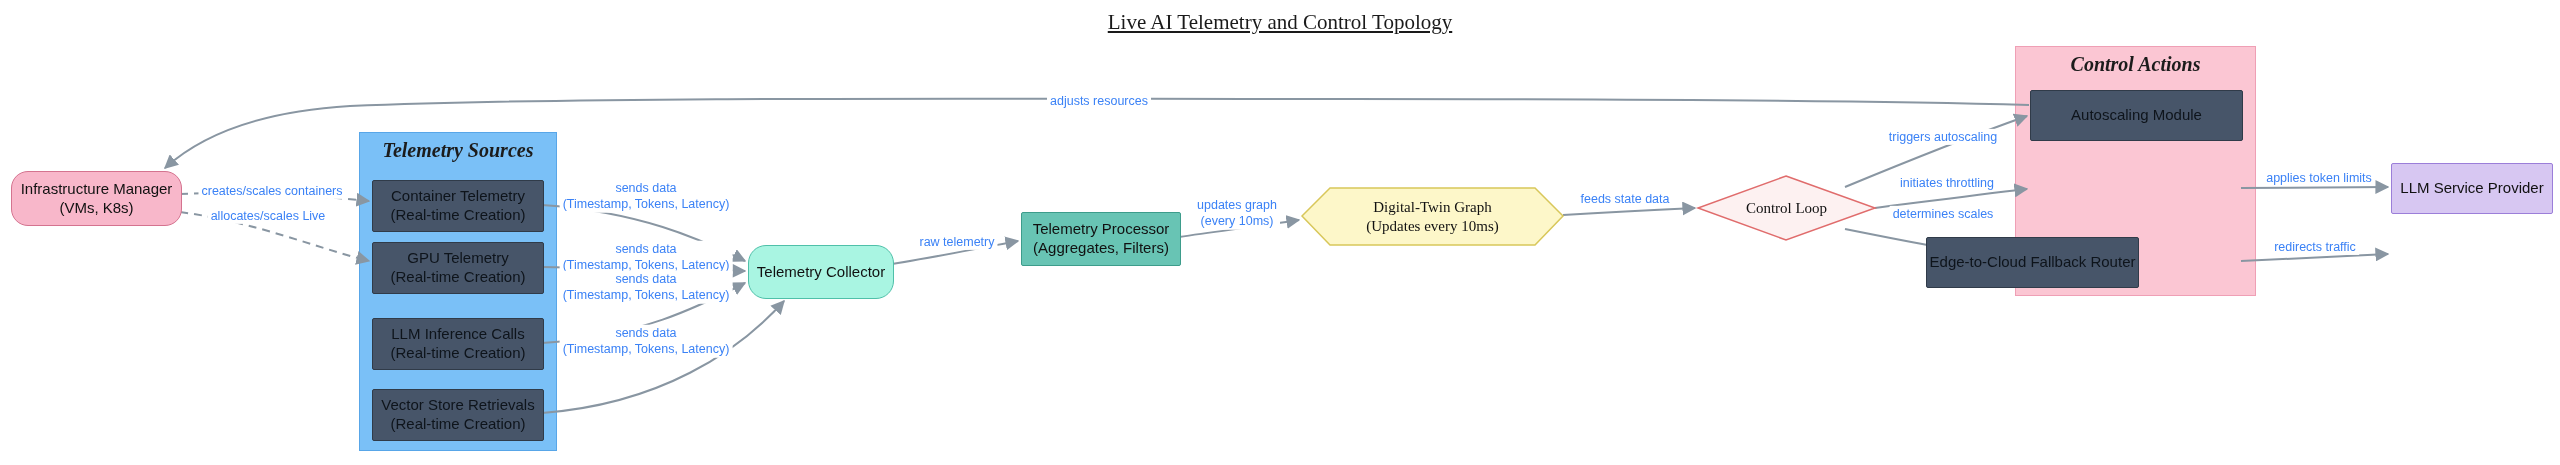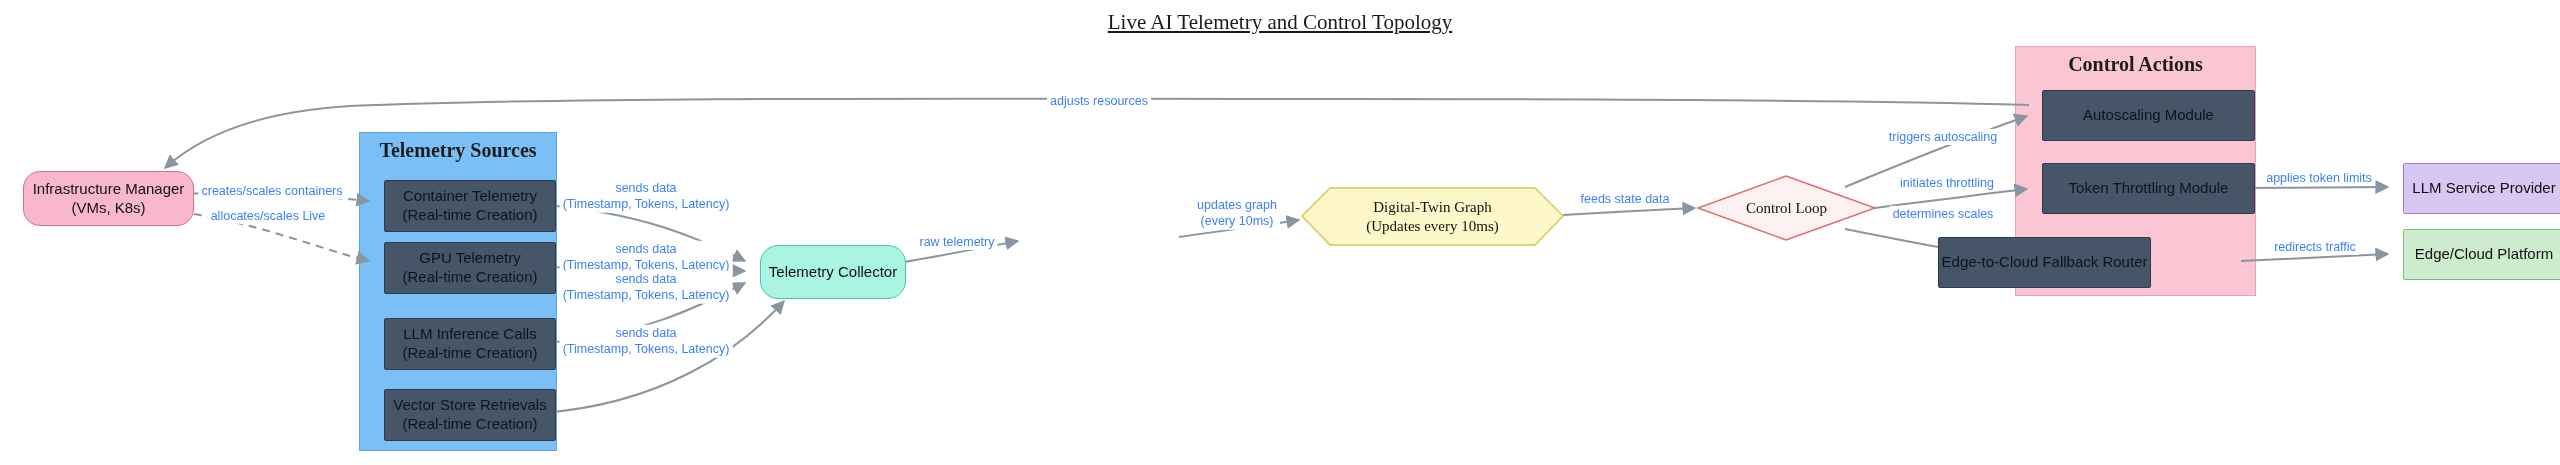--- a/index.html
+++ b/index.html
@@ -7,34 +7,34 @@
     position:relative; width:2560px; height:465px; background:#ffffff;
     font-family:"Liberation Sans", sans-serif; overflow:hidden;
   }
   .diagram-title {
     position:absolute; top:10px; left:0; width:100%; text-align:center;
     font-family:"Liberation Serif", serif; font-size:21px; color:#1a1a1a;text-decoration:underline;
   }
   .cluster { position:absolute; border:1px solid; z-index:1; }
   .cluster-title {
     position:absolute; top:6px; left:0; width:100%; text-align:center;
-    font-family:"Liberation Serif", serif; font-weight:700; font-size:20px; color:#1c1c1c;
+    font-family:"Liberation Serif", serif; font-weight:700; font-size:20px; color:#1c1c1c;font-style:italic;
   }
   .edgelayer { position:absolute; left:0; top:0; z-index:2; }
   path.edge { fill:none; stroke:var(--edge-color); stroke-width:2px; }
   path.dashed { stroke-dasharray:8 6; }
   .arrowhead { fill:var(--edge-color); }
   polygon.hex { fill:var(--yellow-node); stroke:var(--yellow-border); stroke-width:1.5px; }
   polygon.diamond { fill:var(--loop-fill); stroke:var(--loop-border); stroke-width:1.5px; }
   .node, .shape-label {
     position:absolute; display:flex; align-items:center; justify-content:center;
     text-align:center; font-size:15px; line-height:1.25; white-space:pre-line;
     color:#111; z-index:3;
   }
-  .node { border:1.5px solid; border-radius:2px;margin-left:12px; }
+  .node { border:1.5px solid; border-radius:2px; }
   .shape-label { border:none; background:transparent;font-family:Liberation Serif, serif; }
   .pink   { background:var(--pink-node);   border-color:var(--pink-border);border-radius:17px; }
   .dark   { background:var(--dark-node);   border-color:var(--dark-border); color:#0e141b; }
   .mint   { background:var(--mint-node);   border-color:var(--mint-border); }
   .teal   { background:var(--teal-node);   border-color:var(--teal-border); }
   .purple { background:var(--purple-node); border-color:var(--purple-border); }
   .green  { background:var(--green-node);  border-color:var(--green-border); }
   .edge-label {
     position:absolute; transform:translate(-50%,-50%); background:#ffffff;
     padding:0 3px; font-size:12.5px; line-height:1.3; color:#3b82f6;
@@ -88,28 +88,28 @@
 (VMs, K8s)</div>
   <div class="node dark" style="left:372px;top:180px;width:170px;height:50px">Container Telemetry
 (Real-time Creation)</div>
   <div class="node dark" style="left:372px;top:242px;width:170px;height:50px">GPU Telemetry
 (Real-time Creation)</div>
   <div class="node dark" style="left:372px;top:318px;width:170px;height:50px">LLM Inference Calls
 (Real-time Creation)</div>
   <div class="node dark" style="left:372px;top:389px;width:170px;height:50px">Vector Store Retrievals
 (Real-time Creation)</div>
   <div class="node mint" style="left:748px;top:245px;width:144px;height:52px;border-radius:18px">Telemetry Collector</div>
+  <div class="node teal" style="left:1021px;top:212px;width:158px;height:52px">Telemetry Processor
+(Aggregates, Filters)</div>
   <div class="shape-label" style="left:1302px;top:188px;width:261px;height:57px">Digital-Twin Graph
 (Updates every 10ms)</div>
   <div class="shape-label" style="left:1698px;top:176px;width:177px;height:64px">Control Loop</div>
   <div class="node dark" style="left:2030px;top:90px;width:211px;height:49px">Autoscaling Module</div>
-  <div class="node dark" style="left:2030px;top:163px;width:211px;height:49px">Token Throttling Module</div>
   <div class="node dark" style="left:1926px;top:237px;width:211px;height:49px">Edge-to-Cloud Fallback Router</div>
   <div class="node purple" style="left:2391px;top:163px;width:160px;height:49px">LLM Service Provider</div>
-  <div class="node green" style="left:2391px;top:229px;width:160px;height:49px">Edge/Cloud Platform</div>
 
   <div class="edge-label" style="left:272px;top:191px">creates/scales containers</div>
   <div class="edge-label" style="left:268px;top:216px">allocates/scales Live</div>
   <div class="edge-label" style="left:646px;top:196px">sends data
 (Timestamp, Tokens, Latency)</div>
   <div class="edge-label" style="left:646px;top:257px">sends data
 (Timestamp, Tokens, Latency)</div>
   <div class="edge-label" style="left:646px;top:287px">sends data
 (Timestamp, Tokens, Latency)</div>
   <div class="edge-label" style="left:646px;top:341px">sends data

